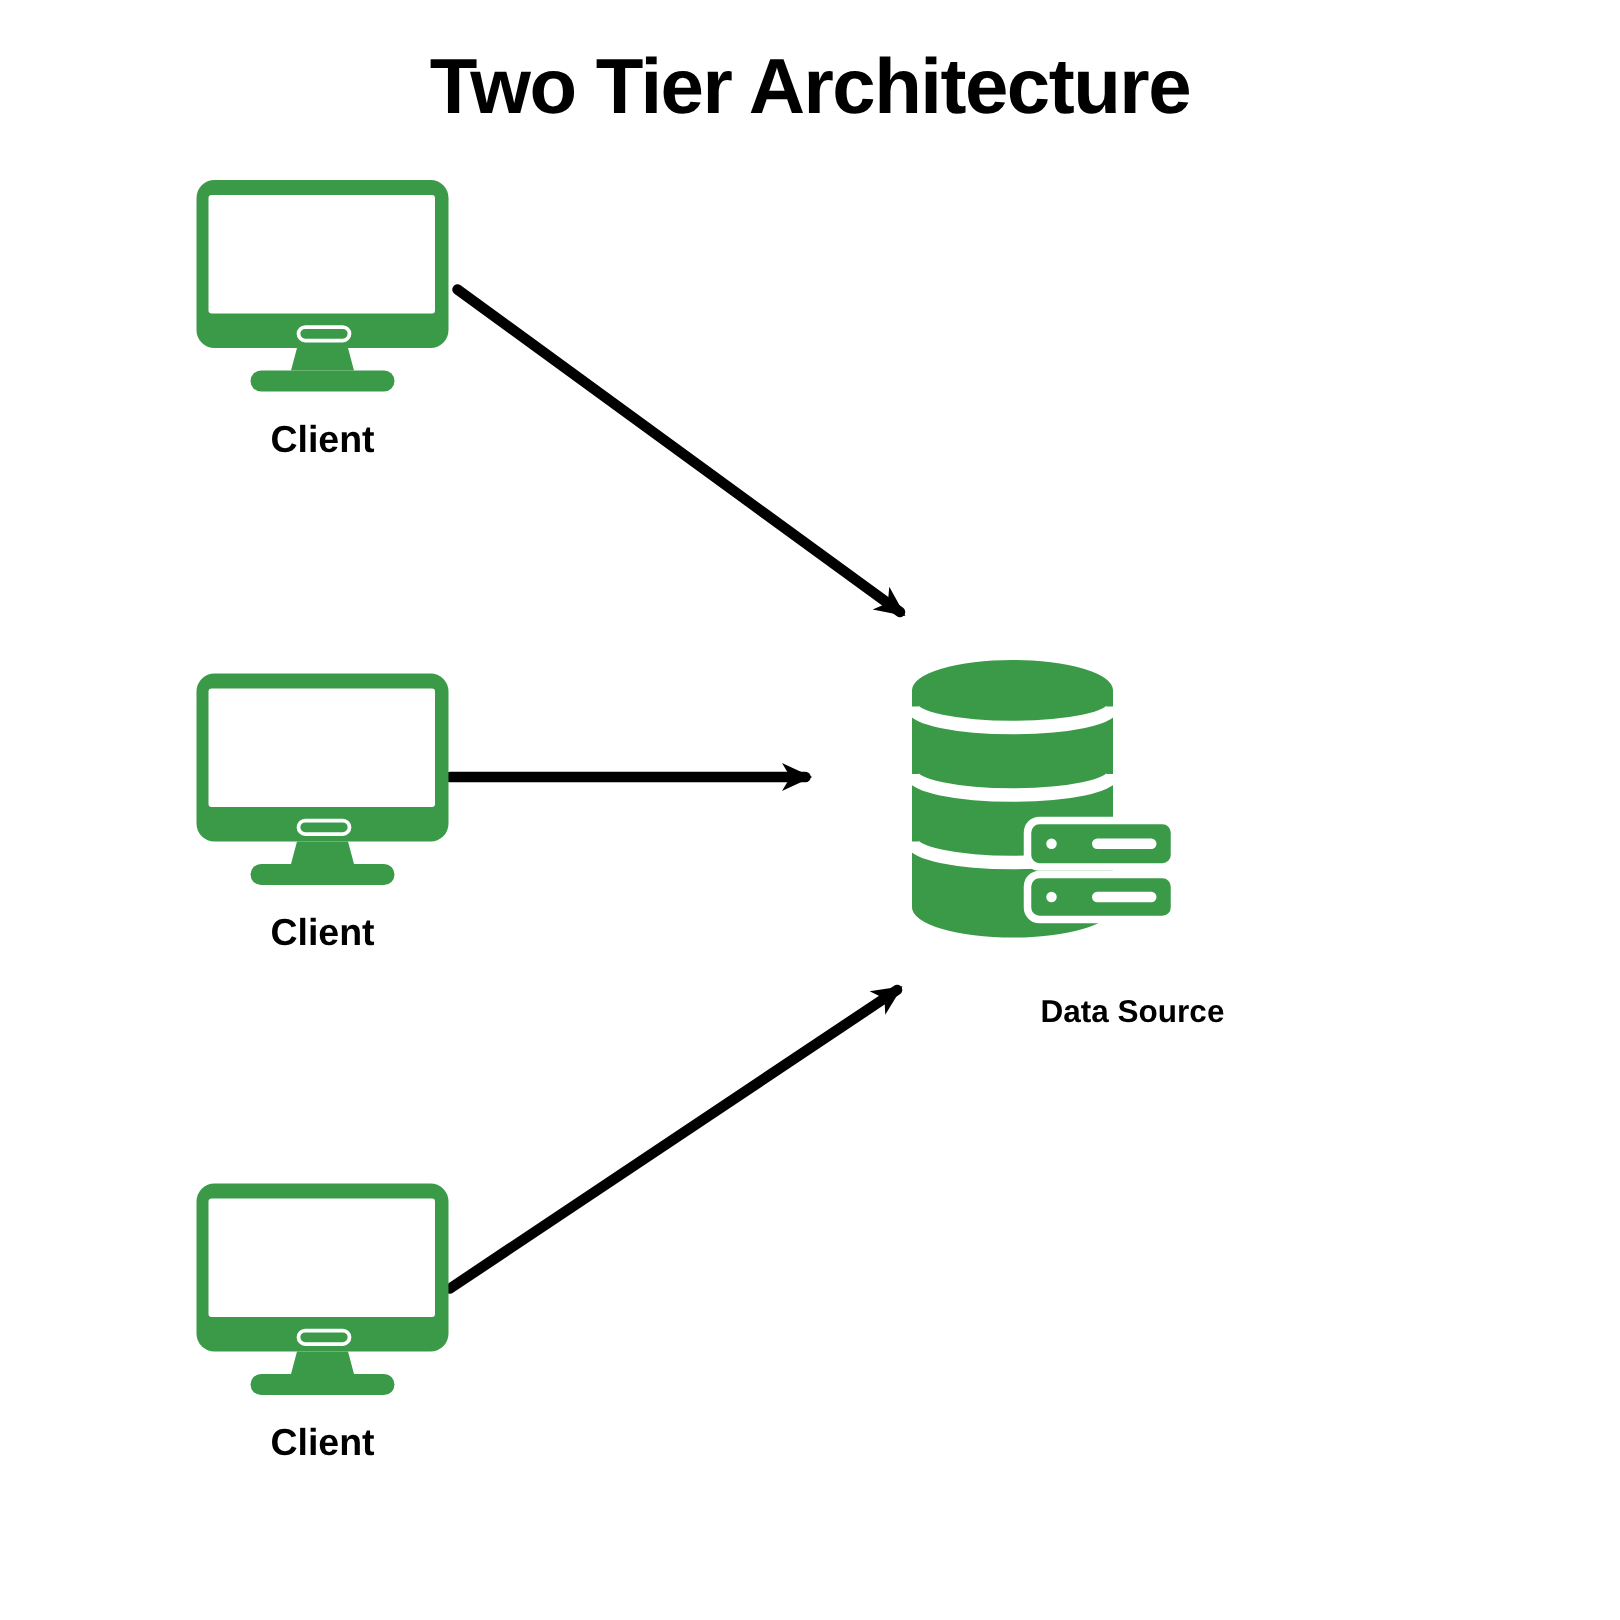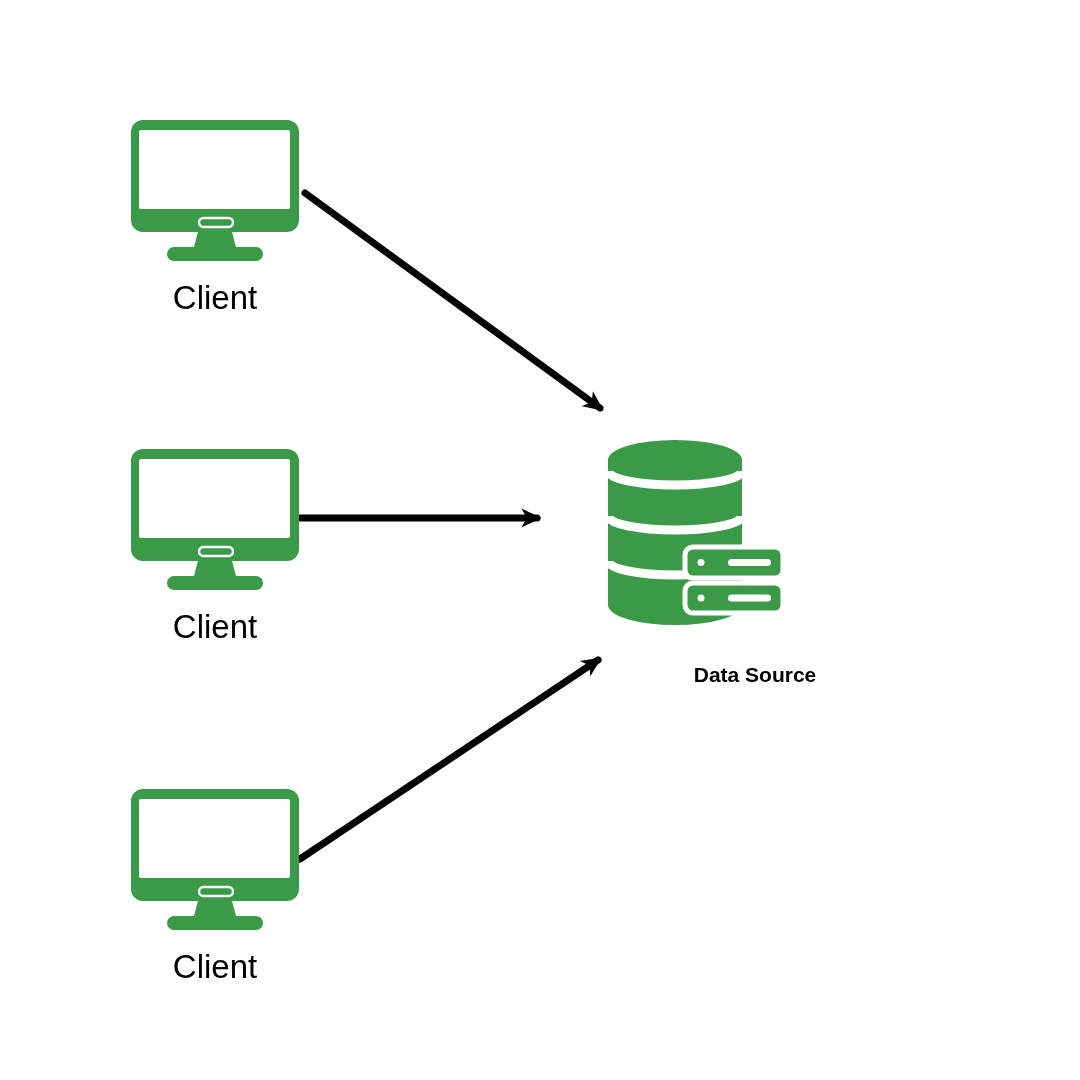--- a/index.html
+++ b/index.html
@@ -32,22 +32,22 @@
     left:130px;
     display:flex;
     flex-direction:column;
     align-items:center;
   }
   .client-node.c1{top:118px;}
   .client-node.c2{top:447px;}
   .client-node.c3{top:787px;}
   .client-label{
     margin-top:16px;
-    font-size:33px;
-    font-weight:normal;
+    font-size:25px;
+    font-weight:bold;
     color:var(--black);
     text-align:center;
   }
   .db-node{
     position:absolute;
     left:605px;top:437px;
     width:185px;height:195px;
   }
   .db-label{
     position:absolute;
@@ -69,20 +69,21 @@
   .w-arc{fill:none;stroke:var(--white);stroke-width:9;}
   .pill{fill:var(--green);stroke:var(--white);stroke-width:2.5;}
   .box{fill:var(--green);stroke:var(--white);stroke-width:5;}
   .arrow{stroke:var(--black);stroke-width:7;stroke-linecap:round;fill:none;}
 </style>
 </head>
 <body>
 
 <div id="canvas">
 
+  <h1 id="title">Two Tier Architecture</h1>
 
   <svg id="arrows" width="1080" height="1080" viewBox="0 0 1080 1080">
     <defs>
       <marker id="ah" viewBox="0 0 10 10" refX="7.5" refY="5" markerWidth="3.2" markerHeight="3.2" orient="auto" markerUnits="strokeWidth">
         <path d="M0.5,0.8 L9.5,5 L0.5,9.2 L3,5 Z" fill="#000000"></path>
       </marker>
     </defs>
     <path class="arrow" d="M305 193 L600 408" marker-end="url(#ah)"></path>
     <path class="arrow" d="M300 518 L537 518" marker-end="url(#ah)"></path>
     <path class="arrow" d="M300 859 L598 660" marker-end="url(#ah)"></path>

